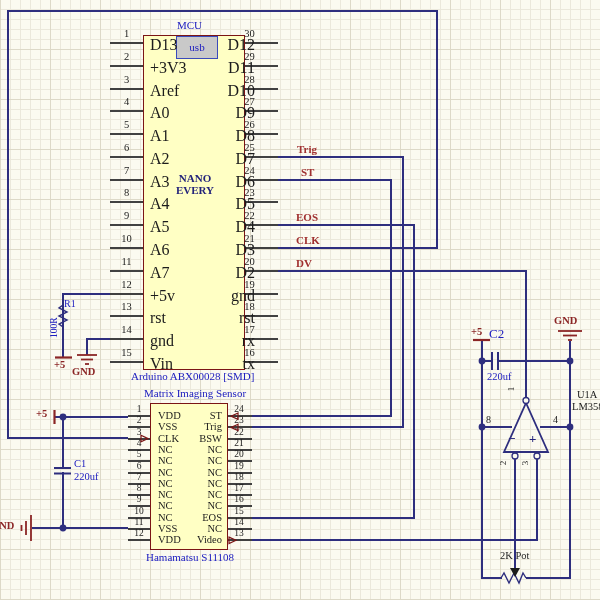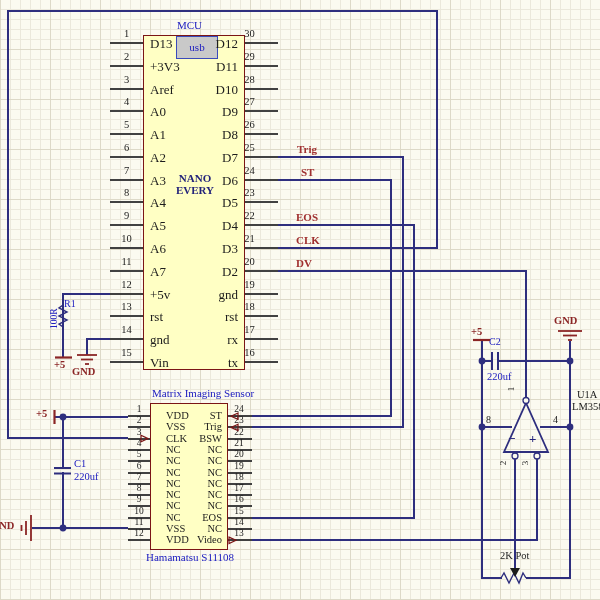--- a/index.html
+++ b/index.html
@@ -11,42 +11,42 @@
       repeating-linear-gradient(90deg,#ddd9c8 0 1px,transparent 1px 50px),
       repeating-linear-gradient(0deg,#ddd9c8 0 1px,transparent 1px 50px),
       repeating-linear-gradient(90deg,#ebe8db 0 1px,transparent 1px 10px),
       repeating-linear-gradient(0deg,#ebe8db 0 1px,transparent 1px 10px);
   }
   .wire{position:absolute;background:#2e2e7e;}
   .wire.h{height:2px;}
   .wire.v{width:2px;}
   .chip{position:absolute;background:#ffffc4;border:1.5px solid #7b1515;box-sizing:border-box;}
   .txt{position:absolute;white-space:nowrap;}
-  .blue{color:#2020c0;font-size:11px;text-align:right;}
+  .blue{color:#2020c0;font-size:11px;}
   .navy{color:#23237a;}
   .red{color:#a03030;font-weight:bold;font-size:11px;}
   .maroon{color:#8b2525;font-size:10.5px;font-weight:bold;}
   .blk{color:#1c1c1c;font-size:10.5px;}
   .pins{position:absolute;left:0;top:0;width:0;height:0;}
   .prow{position:absolute;height:0;}
   .stub{position:absolute;top:-1px;height:2px;background:#404040;}
   .pnum{position:absolute;font-size:10.5px;color:#1c1c1c;text-align:center;}
-  .pname{position:absolute;font-size:13px;color:#1c1c1c;}
+  .pname{position:absolute;font-size:16px;color:#1c1c1c;}
   .mcuL .prow{left:110px;width:128px;}
   .mcuL .stub{left:0;width:33px;}
   .mcuL .pnum{left:0;top:-15px;width:33px;}
   .mcuL .pname{left:40px;top:-7px;}
   .mcuR .prow{left:150px;width:128px;}
   .mcuR .stub{right:0;width:33px;}
   .mcuR .pnum{right:12px;top:-15px;width:33px;}
-  .mcuR .pname{right:40px;top:-7px;}
+  .mcuR .pname{right:23px;top:-7px;}
   .senL .prow{left:128px;width:100px;}
   .senL .stub{left:0;width:22px;}
   .senL .pnum{left:-2px;top:-12px;width:26px;font-size:9.5px;}
-  .senL .pname{left:30px;top:-6px;font-size:10.5px;margin-left:8px;}
+  .senL .pname{left:30px;top:-6px;font-size:10.5px;}
   .senR .prow{left:158px;width:94px;}
   .senR .stub{right:0;width:24px;}
   .senR .pnum{right:0;top:-12px;width:26px;font-size:9.5px;}
   .senR .pname{right:30px;top:-6px;font-size:10.5px;}
   .vtext{writing-mode:vertical-rl;transform:rotate(180deg);}
   .rot{display:inline-block;transform:rotate(-90deg);}
   svg.overlay{position:absolute;left:0;top:0;pointer-events:none;}
 </style>
 </head>
 <body>
@@ -91,20 +91,21 @@
   <div class="wire v" style="left:514px;top:459px;height:110px"></div>
   <div class="wire v" style="left:536px;top:459px;height:82px"></div>
 
   <div class="chip" style="left:143px;top:35px;width:102px;height:335px"></div>
   <div class="txt blue" style="left:177px;top:19px">MCU</div>
   <div style="position:absolute;left:176px;top:36px;width:42px;height:23px;background:#c9c9c9;border:1.5px solid #3a4abb;box-sizing:border-box;text-align:center">
     <span class="blue" style="line-height:20px">usb</span>
   </div>
   <div class="txt navy" style="left:165px;top:172px;width:60px;text-align:center;font-weight:bold;font-size:11px">NANO</div>
   <div class="txt navy" style="left:165px;top:184px;width:60px;text-align:center;font-weight:bold;font-size:11px">EVERY</div>
+  <div class="txt blue" style="left:131px;top:370px">Arduino ABX00028 [SMD]</div>
 
   <div class="pins mcuL">
 
   <div class="prow" style="top: 43px;">
         <span class="stub"></span>
         <span class="pnum">1</span>
         <span class="pname">D13</span>
       </div>
       <div class="prow" style="top: 65.78px;">
         <span class="stub"></span>
@@ -250,21 +251,21 @@
         <span class="pname">rx</span>
       </div>
       <div class="prow" style="top: 361.92px;">
         <span class="stub"></span>
         <span class="pnum">16</span>
         <span class="pname">tx</span>
       </div>
     </div>
 
   <div class="chip" style="left:150px;top:403px;width:78px;height:147px"></div>
-  <div class="txt blue" style="left:152px;top:387px">Matrix Imaging Sensor</div>
+  <div class="txt blue" style="left:144px;top:387px">Matrix Imaging Sensor</div>
   <div class="txt blue" style="left:146px;top:551px">Hamamatsu S11108</div>
 
   <div class="pins senL">
 
   <div class="prow" style="top: 416.2px;">
         <span class="stub"></span>
         <span class="pnum">1</span>
         <span class="pname">VDD</span>
       </div>
       <div class="prow" style="top: 427.48px;">
@@ -397,21 +398,21 @@
   <div class="txt maroon" style="left:54px;top:359px">+5</div>
   <div class="txt maroon" style="left:36px;top:408px">+5</div>
   <div class="txt maroon" style="left:72px;top:366px">GND</div>
   <div class="txt maroon" style="left:554px;top:315px">GND</div>
   <div class="txt maroon" style="left:-9px;top:520px">GND</div>
 
   <div class="txt blue" style="left:64px;top:298px;font-size:10px">R1</div>
   <div class="txt blue vtext" style="left:49px;top:308px;font-size:9.5px;height:30px">100R</div>
   <div class="txt blue" style="left:74px;top:458px;font-size:10.5px">C1</div>
   <div class="txt blue" style="left:74px;top:471px;font-size:10.5px">220uf</div>
-  <div class="txt blue" style="left:489px;top:336px;font-size:10px">C2</div>
+  <div class="txt blue" style="left:489px;top:326px;font-size:13px">C2</div>
   <div class="txt blue" style="left:487px;top:371px;font-size:10.5px">220uf</div>
   <div class="txt blk" style="left:577px;top:389px">U1A</div>
   <div class="txt blk" style="left:572px;top:401px">LM358</div>
   <div class="txt blk" style="left:500px;top:550px">2K Pot</div>
 
   <div class="txt blk" style="left:486px;top:414px;font-size:10px">8</div>
   <div class="txt blk" style="left:553px;top:414px;font-size:10px">4</div>
   <div class="txt blk" style="left:509px;top:384px;font-size:9px"><span class="rot">1</span></div>
   <div class="txt blk" style="left:501px;top:458px;font-size:9px"><span class="rot">2</span></div>
   <div class="txt blk" style="left:523px;top:458px;font-size:9px"><span class="rot">3</span></div>

